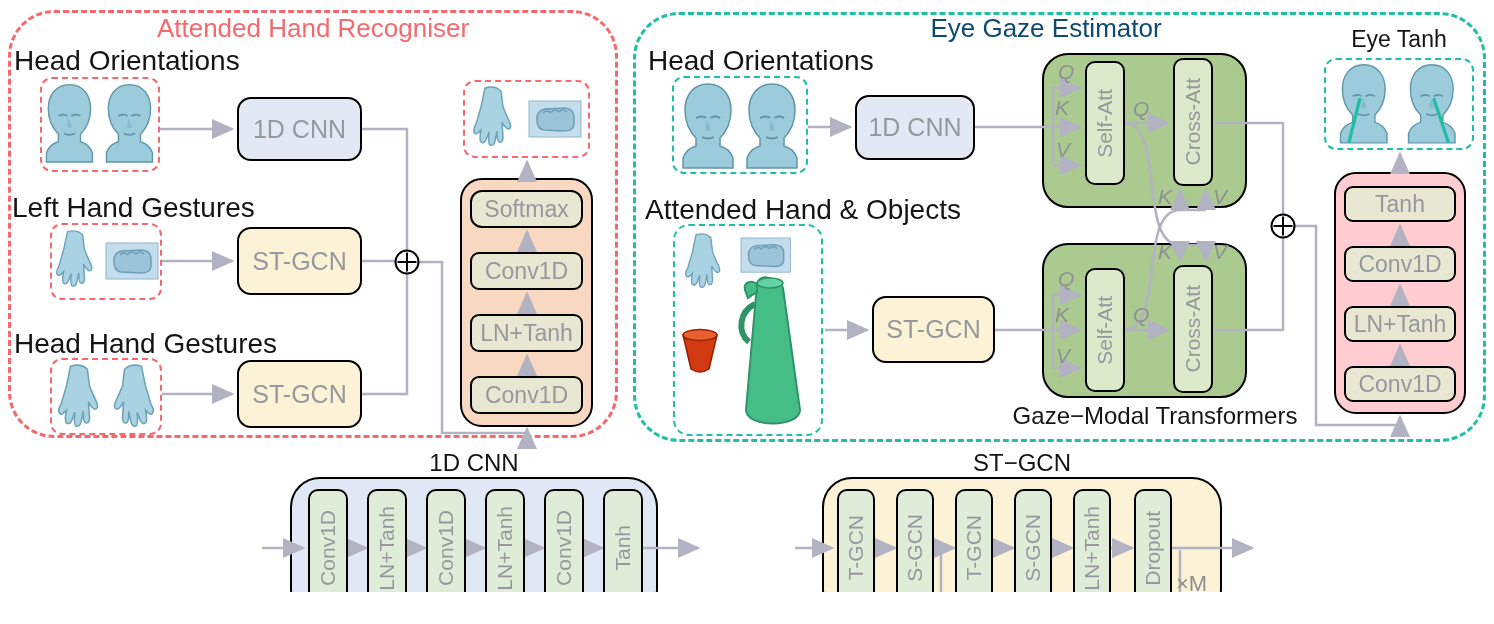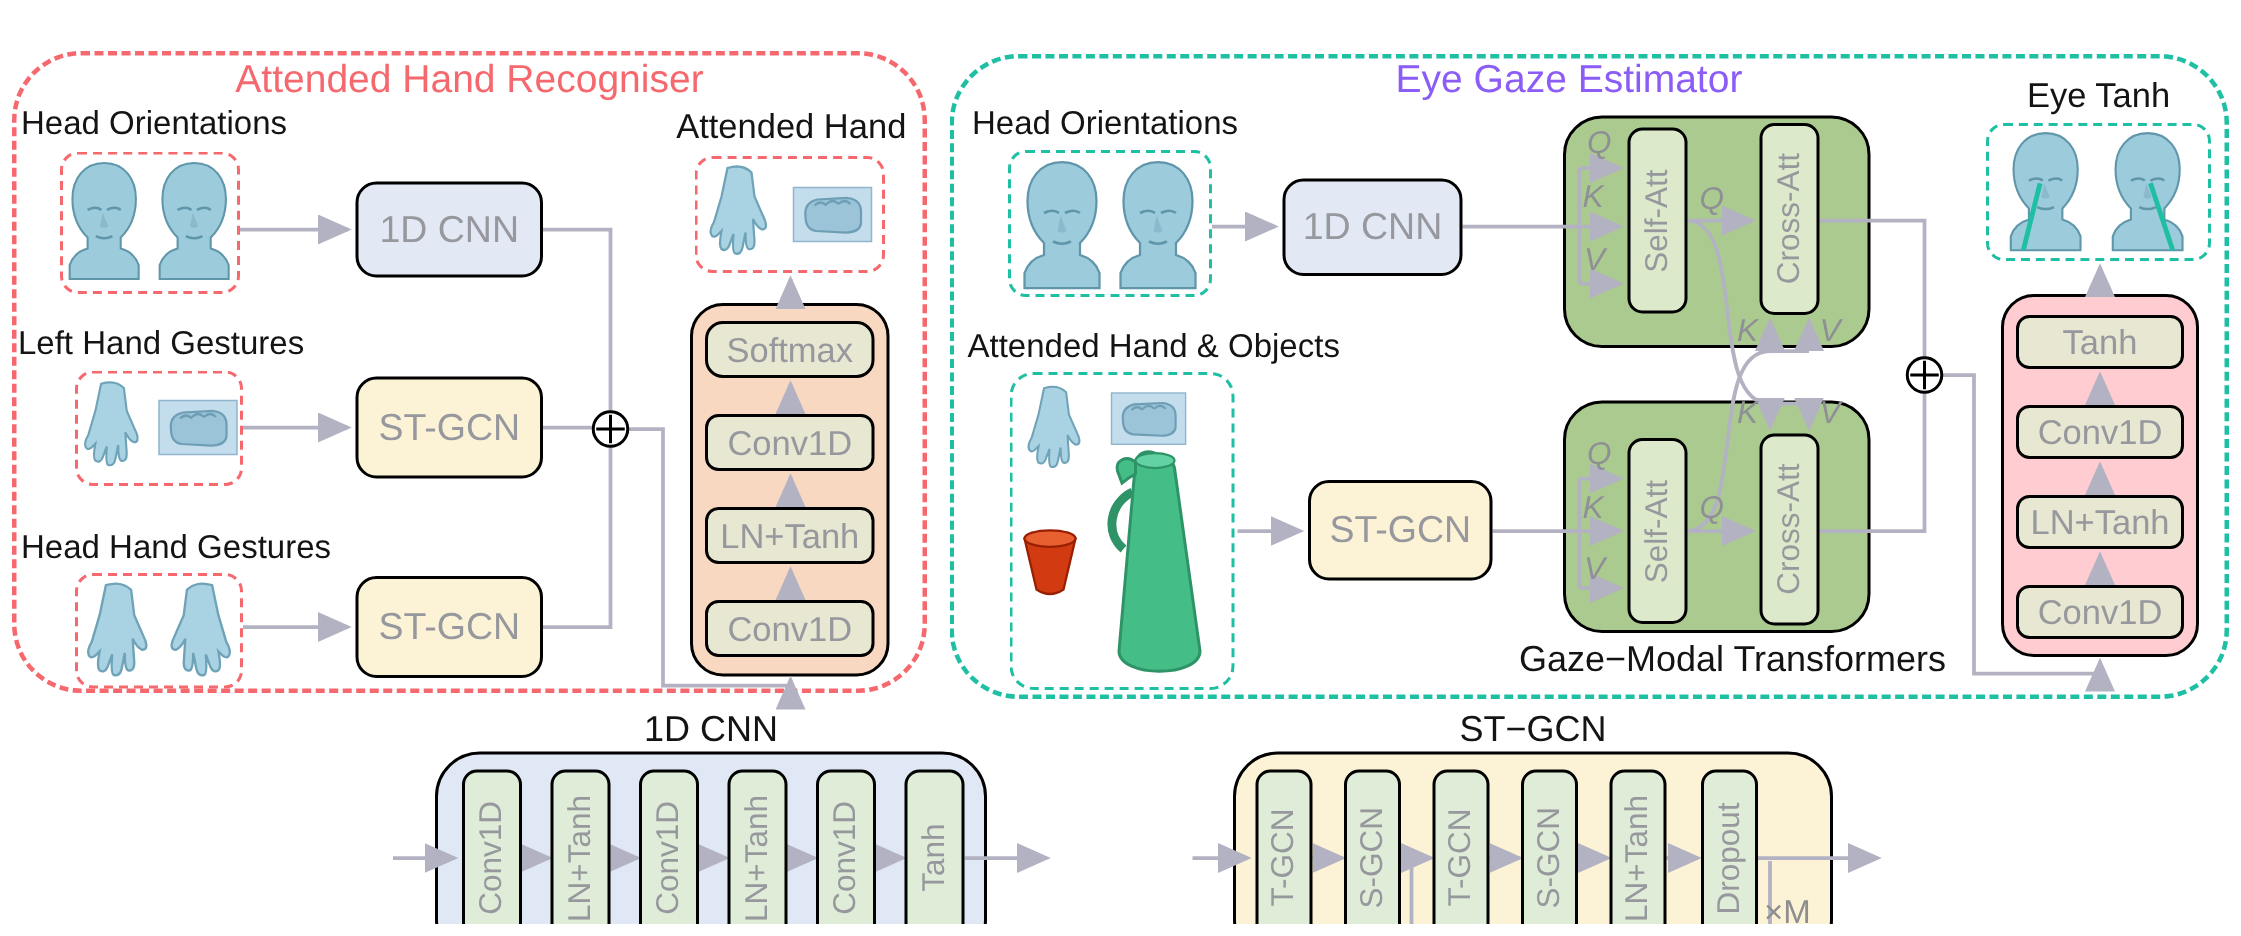--- a/index.html
+++ b/index.html
@@ -1,28 +1,28 @@
 <!DOCTYPE html>
 <html><head>
 <meta charset="utf-8">
 <style>
   html,body{margin:0;padding:0;background:#fff;}
   .canvas{position:relative;width:1494px;height:592px;background:#fff;
-          font-family:"Liberation Sans",sans-serif;overflow:hidden;margin-top:24px;}
+          font-family:"Liberation Sans",sans-serif;overflow:hidden;}
   .abs{position:absolute;box-sizing:border-box;}
   .module{border:3px dashed;border-radius:46px;z-index:1;}
   .imgbox{border:2.5px dashed;border-radius:12px;z-index:1;}
   .cont{border:2px solid #000;z-index:1;}
   .blk{position:absolute;box-sizing:border-box;border:2px solid #000;display:flex;
        align-items:center;justify-content:center;z-index:3;background:#fff;}
   .big{border-radius:14px;font-size:25px;color:#97989D;}
   .cell{border-radius:9px;font-size:23px;color:#97989D;background:#E7E7D2;}
   .vcell{border-radius:10px;font-size:21px;color:#97989D;}
   .vtxt{writing-mode:vertical-rl;transform:rotate(180deg);white-space:nowrap;}
-  .lbl{position:absolute;font-size:22px;color:#141414;white-space:nowrap;z-index:4;}
+  .lbl{position:absolute;font-size:28px;color:#141414;white-space:nowrap;z-index:4;}
   .cap{position:absolute;font-size:24px;color:#141414;text-align:center;z-index:4;white-space:nowrap;}
   .mtitle{position:absolute;font-size:26px;text-align:center;z-index:4;white-space:nowrap;}
   .qkv{position:absolute;font-size:21px;font-style:italic;color:#8F9096;z-index:4;}
   .xm{position:absolute;font-size:22px;color:#8E8E8E;z-index:4;}
   svg.overlay{position:absolute;left:0;top:0;z-index:2;pointer-events:none;}
   .imgbox svg{display:block;}
 </style>
 </head>
 <body>
 
@@ -177,35 +177,34 @@
   <div class="blk cell" style="left:470px;top:252px;width:113px;height:38px;">
     <span>Conv1D</span>
     </div>
   <div class="blk cell" style="left:470px;top:314px;width:113px;height:38px;">
     <span>LN+Tanh</span>
     </div>
   <div class="blk cell" style="left:470px;top:376px;width:113px;height:38px;">
     <span>Conv1D</span>
     </div>
 
-  <div class="cap" style="left:445px;top:47px;width:165px;font-size:23px;">Attended Hand</div>
   <div class="abs imgbox" style="left:463px;top:80px;width:127px;height:78px;border-color:#F5696E;">
     <svg width="122" height="73" viewBox="0 0 122 73">
       <g transform="translate(8,3)">
         <path d="M12,3 Q22,0 28,6 L30,22 L37,38 Q39,44 35,44 Q32,43 29,37 L30,52 Q30,58 26,57 Q24,56 24,46 L22,56 Q21,61 17,60 Q15,59 16,47 L13,55 Q11,59 8,57 Q6,55 8,45 L5,48 Q2,50 1,47 Q0,44 3,39 L8,22 Z" fill="#A9D2E2" stroke="#6FA3B8" stroke-width="1.5"></path>
       </g>
       <g transform="translate(64,19)">
         <rect width="52" height="36" fill="#C3DDEC" stroke="#90B5CC"></rect>
         <path d="M8,19 Q7,10 16,8 L36,7 Q45,8 45,16 L45,24 Q44,30 35,30 L15,29 Q8,28 8,19 Z" fill="#9BC4D8" stroke="#6E9EB4" stroke-width="1.5"></path>
         <path d="M14,12 q4,-4 8,0 M22,11 q4,-4 8,0 M30,11 q4,-4 8,0" stroke="#6E9EB4" fill="none" stroke-width="1.5"></path>
       </g>
     </svg>
   </div>
 
-  <div class="mtitle" style="left:633px;top:13px;width:826px;color:#8b5cf6;">Eye Gaze Estimator</div>
+  <div class="mtitle" style="left:633px;top:13px;width:826px;color:#0c4a6e;">Eye Gaze Estimator</div>
 
   <div class="lbl" style="left:648px;top:45px;">Head Orientations</div>
   <div class="abs imgbox" style="left:672px;top:76px;width:136px;height:98px;border-color:#1FBFA4;">
     <svg width="132" height="94" viewBox="0 0 132 94">
       <g transform="translate(2,2)">
         <path d="M32,4 C17,4 9,16 9,30 C9,43 14,52 20,58 L20,66 C13,68 9,72 7,78 L7,88 H57 L57,78 C55,72 51,68 44,66 L44,58 C50,52 55,43 55,30 C55,16 47,4 32,4 Z" fill="#9CCBDB" stroke="#5F96AA" stroke-width="1.5"></path>
         <path d="M20,38 Q26,35 30,38 M34,38 Q40,35 44,38 M26,57 Q32,60 38,57" stroke="#5F96AA" fill="none" stroke-width="1.8"></path>
         <path d="M31,40 L29,50 Q32,52 35,50 Z" fill="#8ABACB"></path>
       </g>
       <g transform="translate(66,2)">

